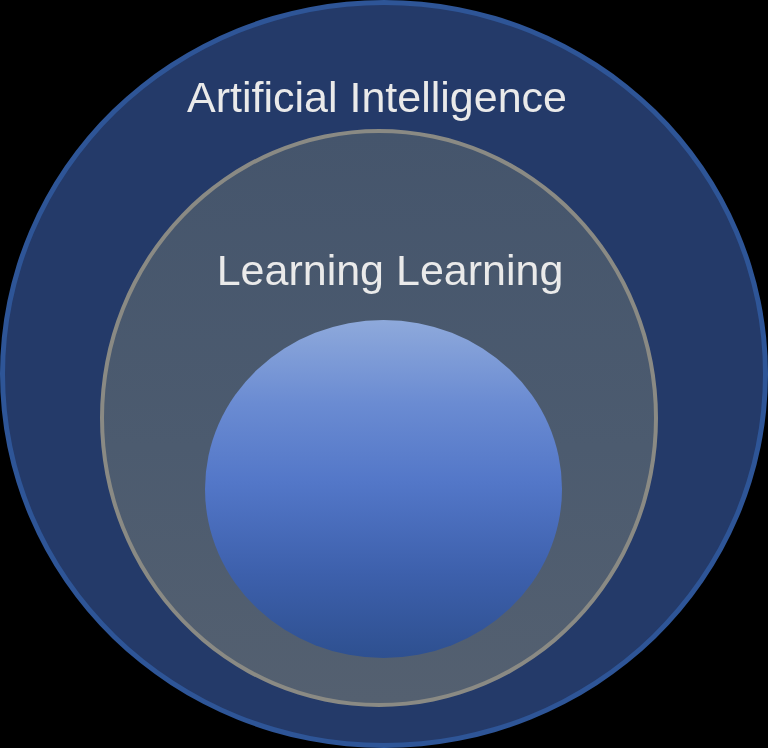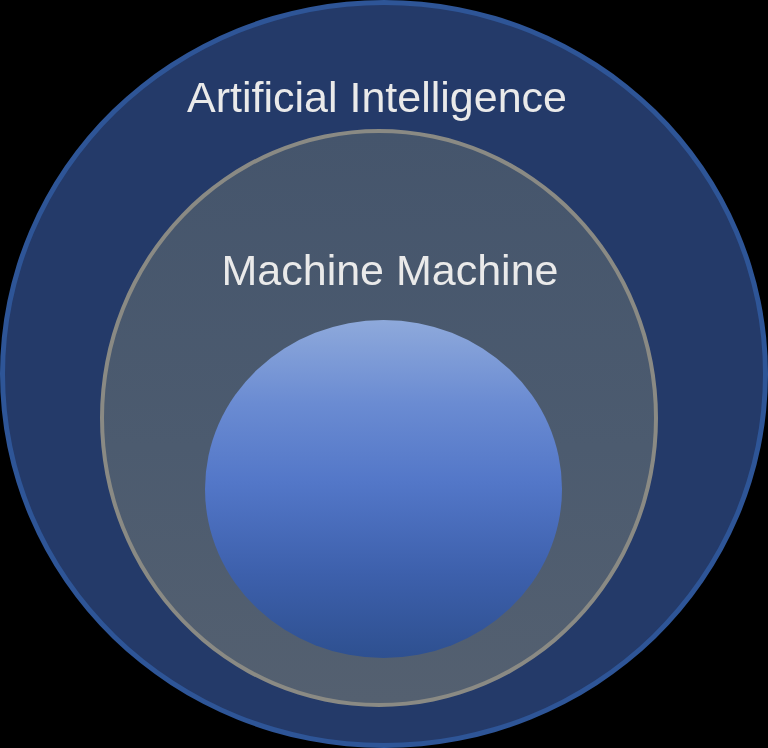--- a/index.html
+++ b/index.html
@@ -64,16 +64,16 @@
 <div class="stage">
 
   <div class="circle circle-outer"></div>
 
   <div class="circle circle-middle"></div>
 
   <div class="circle circle-inner"></div>
 
   <span class="ring-label label-ai">Artificial Intelligence</span>
 
-  <span class="ring-label label-ml">Machine Machine</span>
+  <span class="ring-label label-ml">Learning Learning</span>
 
 
 </div>
 
 </body></html>

